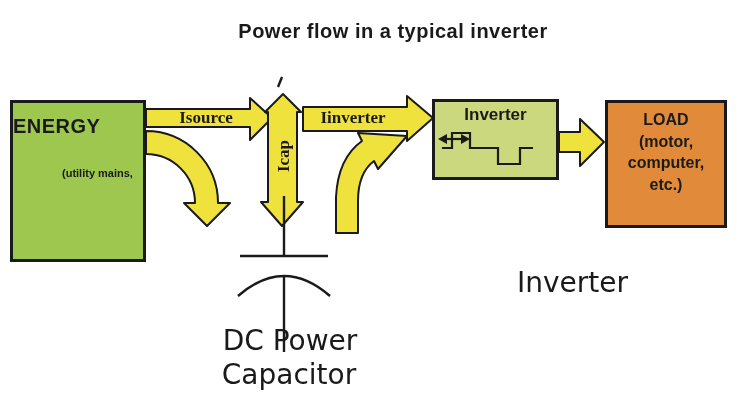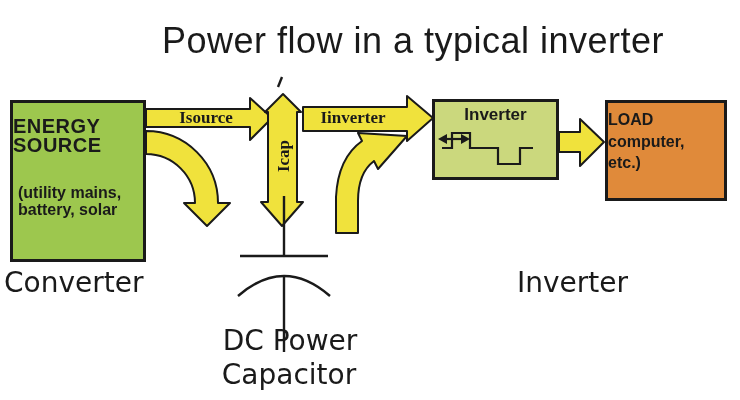--- a/index.html
+++ b/index.html
@@ -3,30 +3,30 @@
 <meta charset="utf-8">
 <style>
   html,body { margin:0; padding:0; background:#fff; }
   .stage {
     position:relative; width:740px; height:400px; overflow:hidden;
     background: var(--c-background, #fff);
     font-family: "Liberation Sans", sans-serif;
     color: var(--c-text, #1a1a1a);
   }
   .title {
-    position:absolute; top:20px; left:413px; transform:translateX(-50%);
-    font-size:36px; font-weight:normal; white-space:nowrap; letter-spacing:0.5px;
+    position:absolute; top:20px; left:393px; transform:translateX(-50%);
+    font-size:20px; font-weight:bold; white-space:nowrap; letter-spacing:0.5px;
   }
   .box { position:absolute; border:3px solid var(--c-outline,#1a1a1a); box-sizing:border-box; z-index:1; }
   .energy { left:10px; top:100px; width:136px; height:162px; background:var(--c-energy_box_fill,#9dc74e); }
   .ename { margin-top:14px; text-align:left; font-weight:bold; font-size:20px; line-height:19px; letter-spacing:0.5px; }
-  .eex   { margin-top:29px; padding-left:5px; font-weight:bold; font-size:16px; line-height:17px; }
+  .eex   { margin-top:29px; padding-left:5px; font-weight:bold; font-size:11px; line-height:17px;margin-left:44px; }
   .inv  { left:432px; top:99px; width:127px; height:81px; background:var(--c-inverter_box_fill,#cbd87d); }
   .invlabel { margin-top:3px; text-align:center; font-weight:bold; font-size:17px; }
-  .load { left:605px; top:100px; width:122px; height:101px; background:var(--c-load_box_fill,#e08a3a); text-align:left; font-weight:bold; font-size:16px; line-height:21.5px; padding-top:6px; }
+  .load { left:605px; top:100px; width:122px; height:128px; background:var(--c-load_box_fill,#e08a3a); text-align:center; font-weight:bold; font-size:16px; line-height:21.5px; padding-top:6px; }
   svg.overlay { position:absolute; left:0; top:0; z-index:2; }
   .arr  { fill:var(--c-arrow_yellow,#f0e23c); stroke:var(--c-outline,#1a1a1a); stroke-width:2; stroke-linejoin:round; }
   .cap-line { stroke:var(--c-outline,#1a1a1a); stroke-width:2.4; fill:none; }
   .wave { stroke:var(--c-outline,#1a1a1a); stroke-width:2.2; fill:none; }
   .wavefill { fill:var(--c-outline,#1a1a1a); stroke:none; }
   .lbl { position:absolute; z-index:3; font-size:28px; white-space:nowrap; font-family:"DejaVu Sans", sans-serif; }
   .conv    { left:4px;  top:266px; }
   .invstage{ left:517px; top:266px; }
   .dclink  { left:290px; top:324px; transform:translateX(-50%); }
   .capname { left:289px; top:358px; transform:translateX(-50%); }
@@ -38,34 +38,33 @@
 </head>
 <body>
 
 <div class="stage">
 
   <div class="title">Power flow in a typical inverter</div>
 
   <div class="box energy">
     <div class="ename">
       <div>ENERGY</div>
-      <div>SOURCE</div>
     </div>
     <div class="eex">
       <div>(utility mains,</div>
-      <div>battery, solar</div>
     </div>
   </div>
 
   <div class="box inv">
     <div class="invlabel">Inverter</div>
   </div>
 
   <div class="box load">
     <div>LOAD</div>
+    <div>(motor,</div>
     <div>computer,</div>
     <div>etc.)</div>
   </div>
 
   <svg class="overlay" width="740" height="400" viewBox="0 0 740 400">
 
     <path class="arr" d="M 146 131 A 72 72 0 0 1 218 203 L 230 203 L 207 226 L 184 203 L 195 203 A 49 49 0 0 0 146 154 Z"></path>
 
     <path class="arr" d="M 336 233 L 336 197 Q 338 158 362 141 L 358 133 L 407 136 L 378 169 L 374 161 Q 358 173 358 201 L 358 233 Z"></path>
 
@@ -87,18 +86,17 @@
     <path class="cap-line" d="M 284 196 L 284 256"></path>
     <path class="cap-line" d="M 240 256 L 328 256"></path>
     <path class="cap-line" d="M 238 296 Q 284 256 330 296"></path>
     <path class="cap-line" d="M 284 277 L 284 352"></path>
   </svg>
 
   <div class="flowlbl isource">Isource</div>
   <div class="flowlbl iinv">Iinverter</div>
   <div class="flowlbl icap">Icap</div>
 
-  <div class="lbl conv">Converter</div>
   <div class="lbl invstage">Inverter</div>
   <div class="lbl dclink">DC Power</div>
   <div class="lbl capname">Capacitor</div>
 
 </div>
 
 </body></html>

